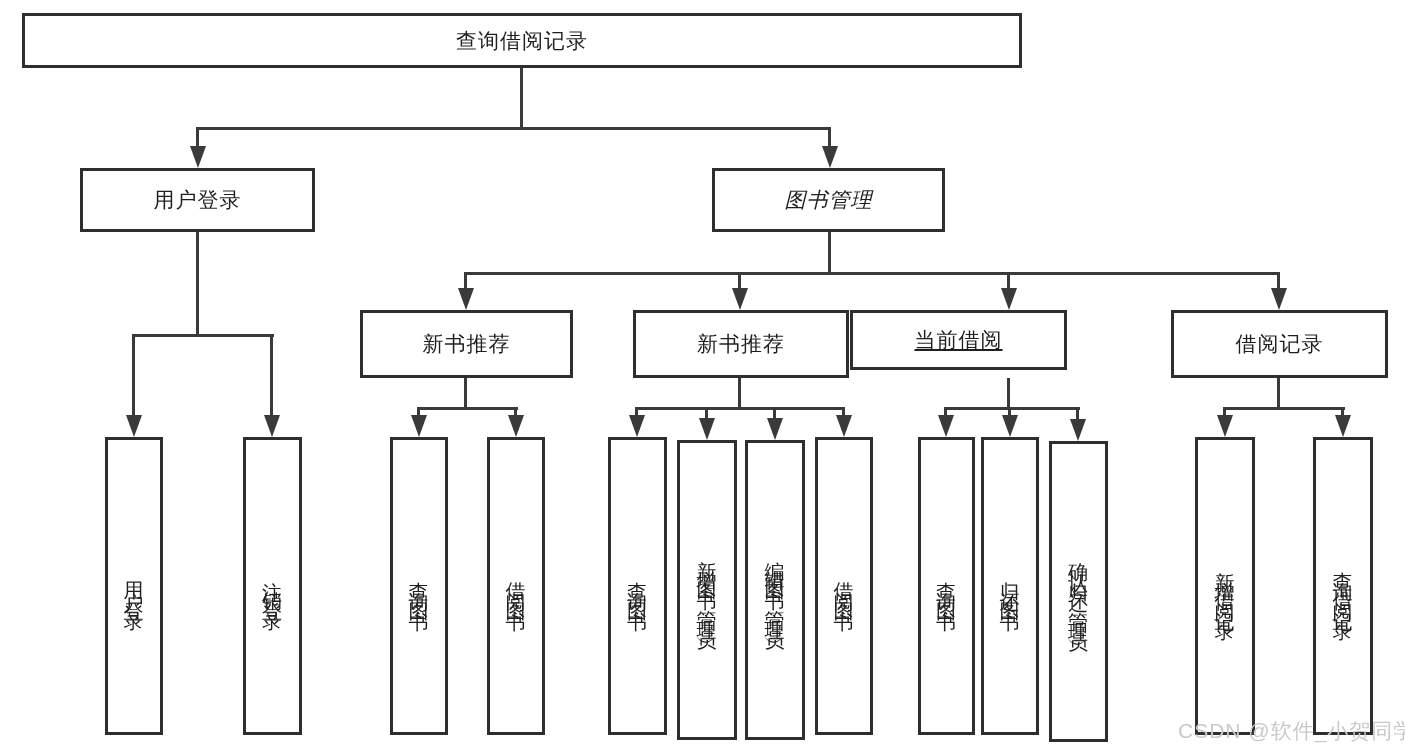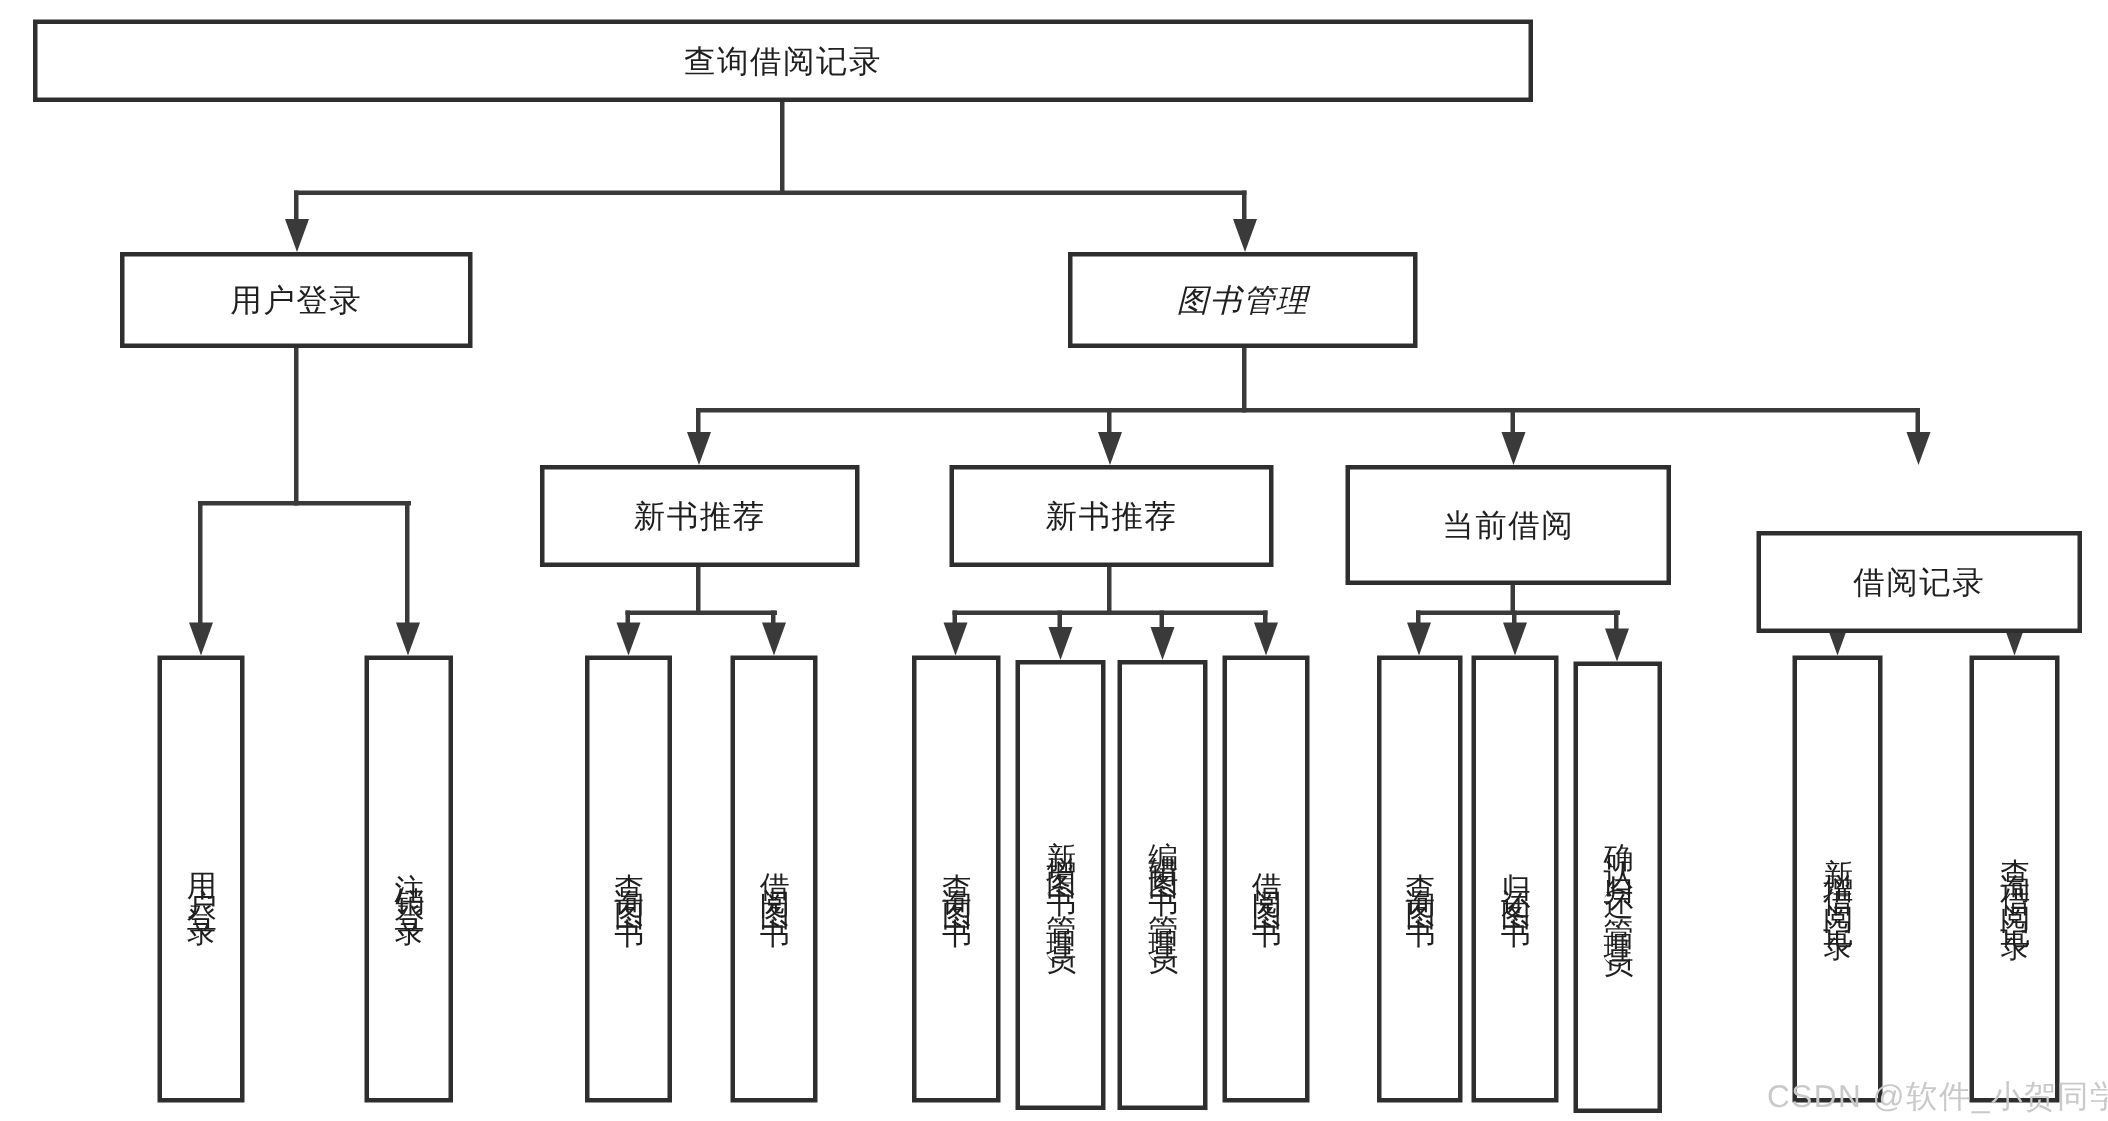--- a/index.html
+++ b/index.html
@@ -93,24 +93,24 @@
   <div class="hbox" style="left:712px;top:168px;width:233px;height:64px;font-style:italic;">
     <span>图书管理</span>
   </div>
 
   <div class="hbox" style="left:360px;top:310px;width:213px;height:68px;font-family:Liberation Mono, monospace;">
     <span>新书推荐</span>
   </div>
   <div class="hbox" style="left:633px;top:310px;width:216px;height:68px;">
     <span>新书推荐</span>
   </div>
-  <div class="hbox" style="left:897px;top:310px;width:217px;height:80px;">
+  <div class="hbox" style="left:850px;top:310px;width:217px;height:60px;text-decoration:underline;">
     <span>当前借阅</span>
   </div>
-  <div class="hbox" style="left:1171px;top:310px;width:217px;height:68px;margin-top:44px;">
+  <div class="hbox" style="left:1171px;top:310px;width:217px;height:68px;">
     <span>借阅记录</span>
   </div>
 
   <div class="vbox" style="left:105px;top:437px;width:58px;height:298px;">
     <span class="vtext">用户登录</span>
   </div>
   <div class="vbox" style="left:243px;top:437px;width:59px;height:298px;">
     <span class="vtext">注销登录</span>
   </div>
 

